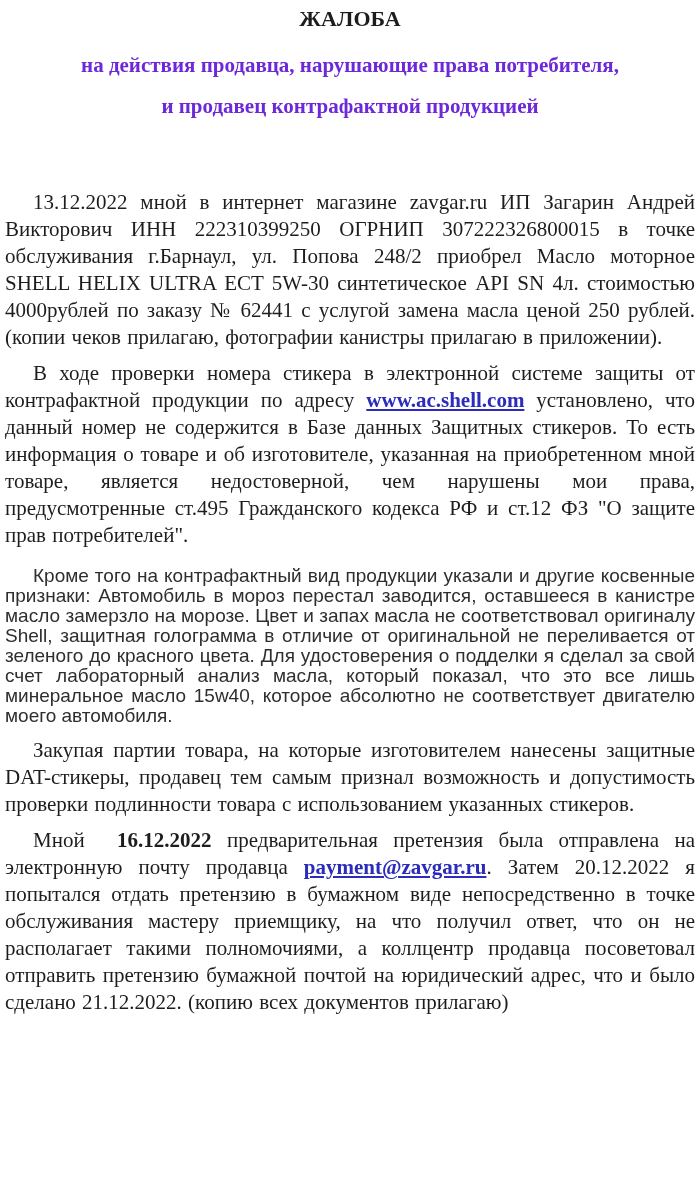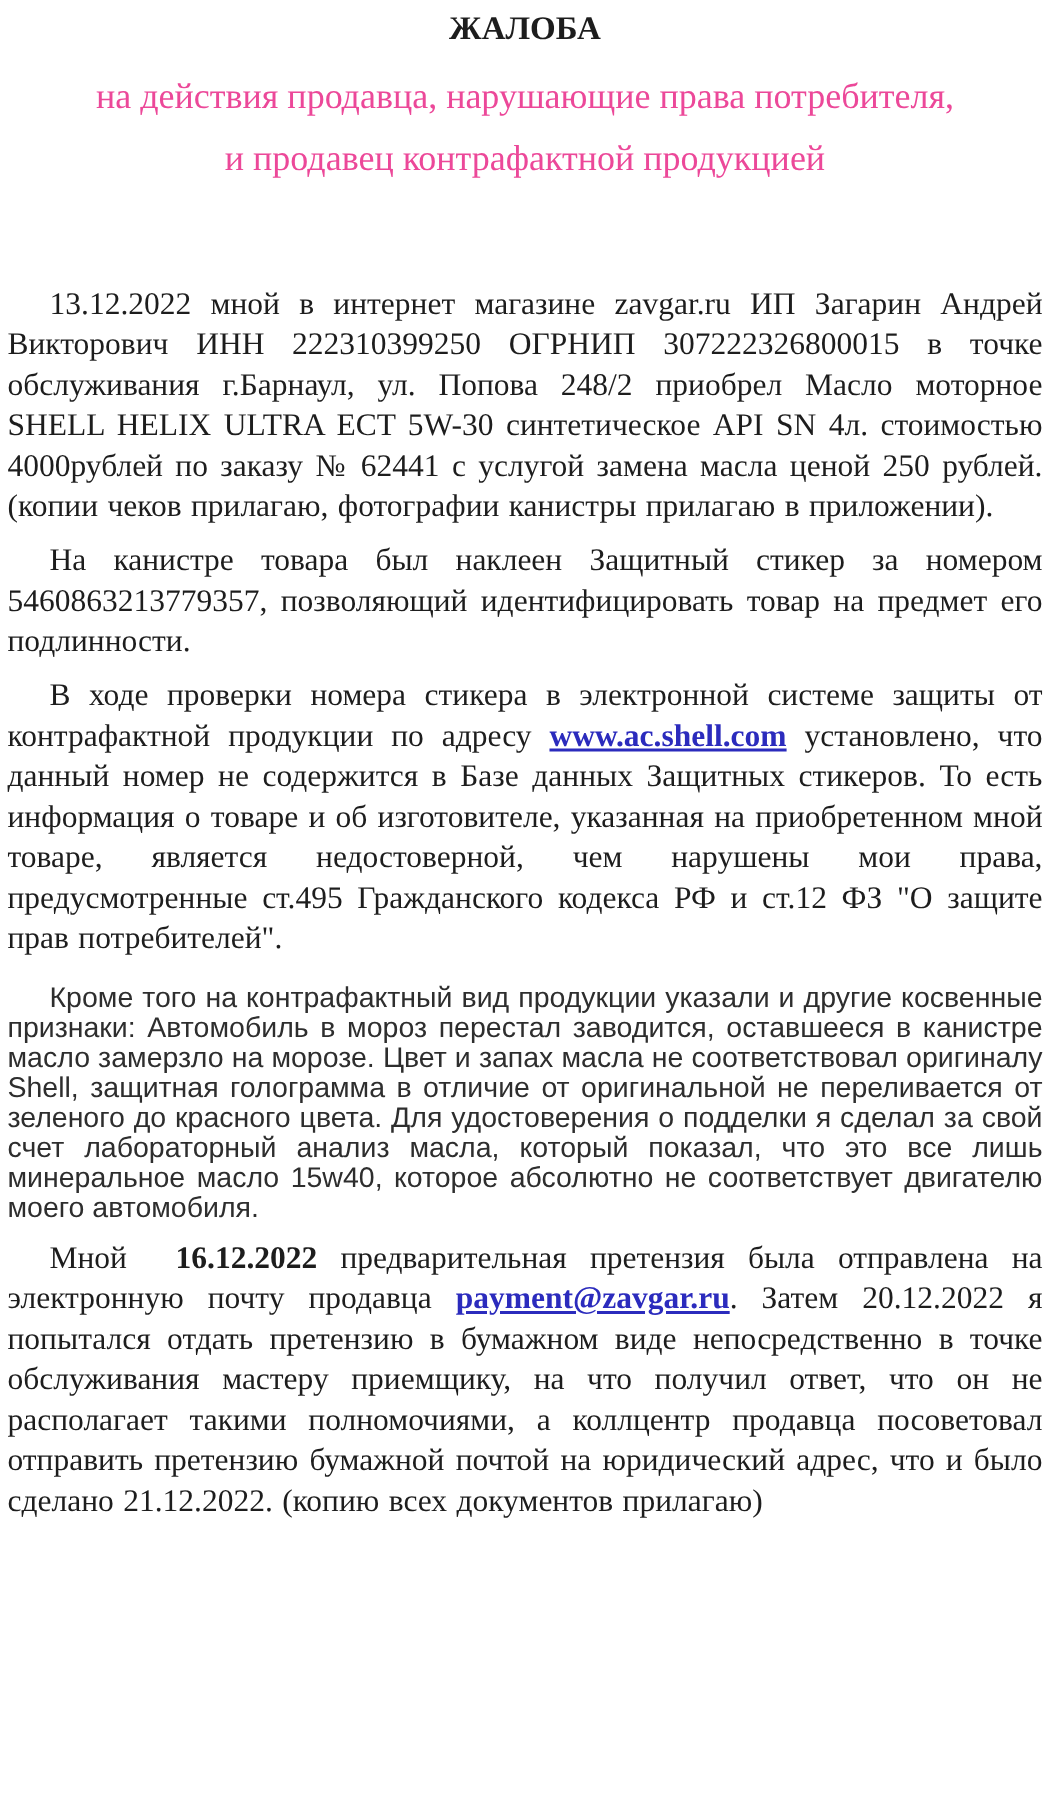--- a/index.html
+++ b/index.html
@@ -15,25 +15,25 @@
   }
   .title {
     margin: 0;
     font-size: 22px;
     line-height: 26px;
     font-weight: bold;
     text-align: center;
     color: #1d1d1d;
   }
   .subtitle {
-    font-size: 24px;
+    font-size: 21px;
     line-height: 26px;
-    font-weight: normal;
+    font-weight: bold;
     text-align: center;
-    color: #ec4899;
+    color: #6d28d9;
   }
   .subtitle.line1 { margin-top: 20px; }
   .subtitle.line2 { margin-top: 15px; }
   .para {
     margin: 9px 0 0 0;
     font-size: 21px;
     line-height: 27px;
     text-align: justify;
     text-indent: 28px;
     color: #1d1d1d;
@@ -63,22 +63,22 @@
 
 <div class="page">
 
   <h1 class="title">ЖАЛОБА</h1>
 
   <div class="subtitle line1">на действия продавца, нарушающие права потребителя,</div>
   <div class="subtitle line2">и продавец контрафактной продукцией</div>
 
   <p class="para first">13.12.2022 мной в интернет магазине zavgar.ru ИП Загарин Андрей Викторович ИНН 222310399250 ОГРНИП 307222326800015 в точке обслуживания г.Барнаул, ул. Попова 248/2 приобрел Масло моторное SHELL HELIX ULTRA ECT 5W-30 синтетическое API SN 4л. стоимостью 4000рублей по заказу № 62441 с услугой замена масла ценой 250 рублей. (копии чеков прилагаю, фотографии канистры прилагаю в приложении).</p>
 
-  <p class="para">На канистре товара был наклеен Защитный стикер за номером 5460863213779357, позволяющий идентифицировать товар на предмет его подлинности.</p>
 
   <p class="para"><span>В ходе проверки номера стикера в электронной системе защиты от контрафактной продукции по адресу </span><a class="doc-link" href="#">www.ac.shell.com</a><span> установлено, что данный номер не содержится в Базе данных Защитных стикеров. То есть информация о товаре и об изготовителе, указанная на приобретенном мной товаре, является недостоверной, чем нарушены мои права, предусмотренные ст.495 Гражданского кодекса РФ и ст.12 ФЗ "О защите прав потребителей".</span></p>
 
   <p class="para sans">Кроме того на контрафактный вид продукции указали и другие косвенные признаки: Автомобиль в мороз перестал заводится, оставшееся в канистре масло замерзло на морозе. Цвет и запах масла не соответствовал оригиналу Shell, защитная голограмма в отличие от оригинальной не переливается от зеленого до красного цвета. Для удостоверения о подделки я сделал за свой счет лабораторный анализ масла, который показал, что это все лишь минеральное масло 15w40, которое абсолютно не соответствует двигателю моего автомобиля.</p>
 
+  <p class="para after-sans">Закупая партии товара, на которые изготовителем нанесены защитные DAT-стикеры, продавец тем самым признал возможность и допустимость проверки подлинности товара с использованием указанных стикеров.</p>
 
   <p class="para"><span>Мной </span><b class="inline-bold">16.12.2022</b><span> предварительная претензия была отправлена на электронную почту продавца </span><a class="doc-link bold" href="#">payment@zavgar.ru</a><span>. Затем 20.12.2022 я попытался отдать претензию в бумажном виде непосредственно в точке обслуживания мастеру приемщику, на что получил ответ, что он не располагает такими полномочиями, а коллцентр продавца посоветовал отправить претензию бумажной почтой на юридический адрес, что и было сделано 21.12.2022. (копию всех документов прилагаю)</span></p>
 
 </div>
 
 </body></html>

